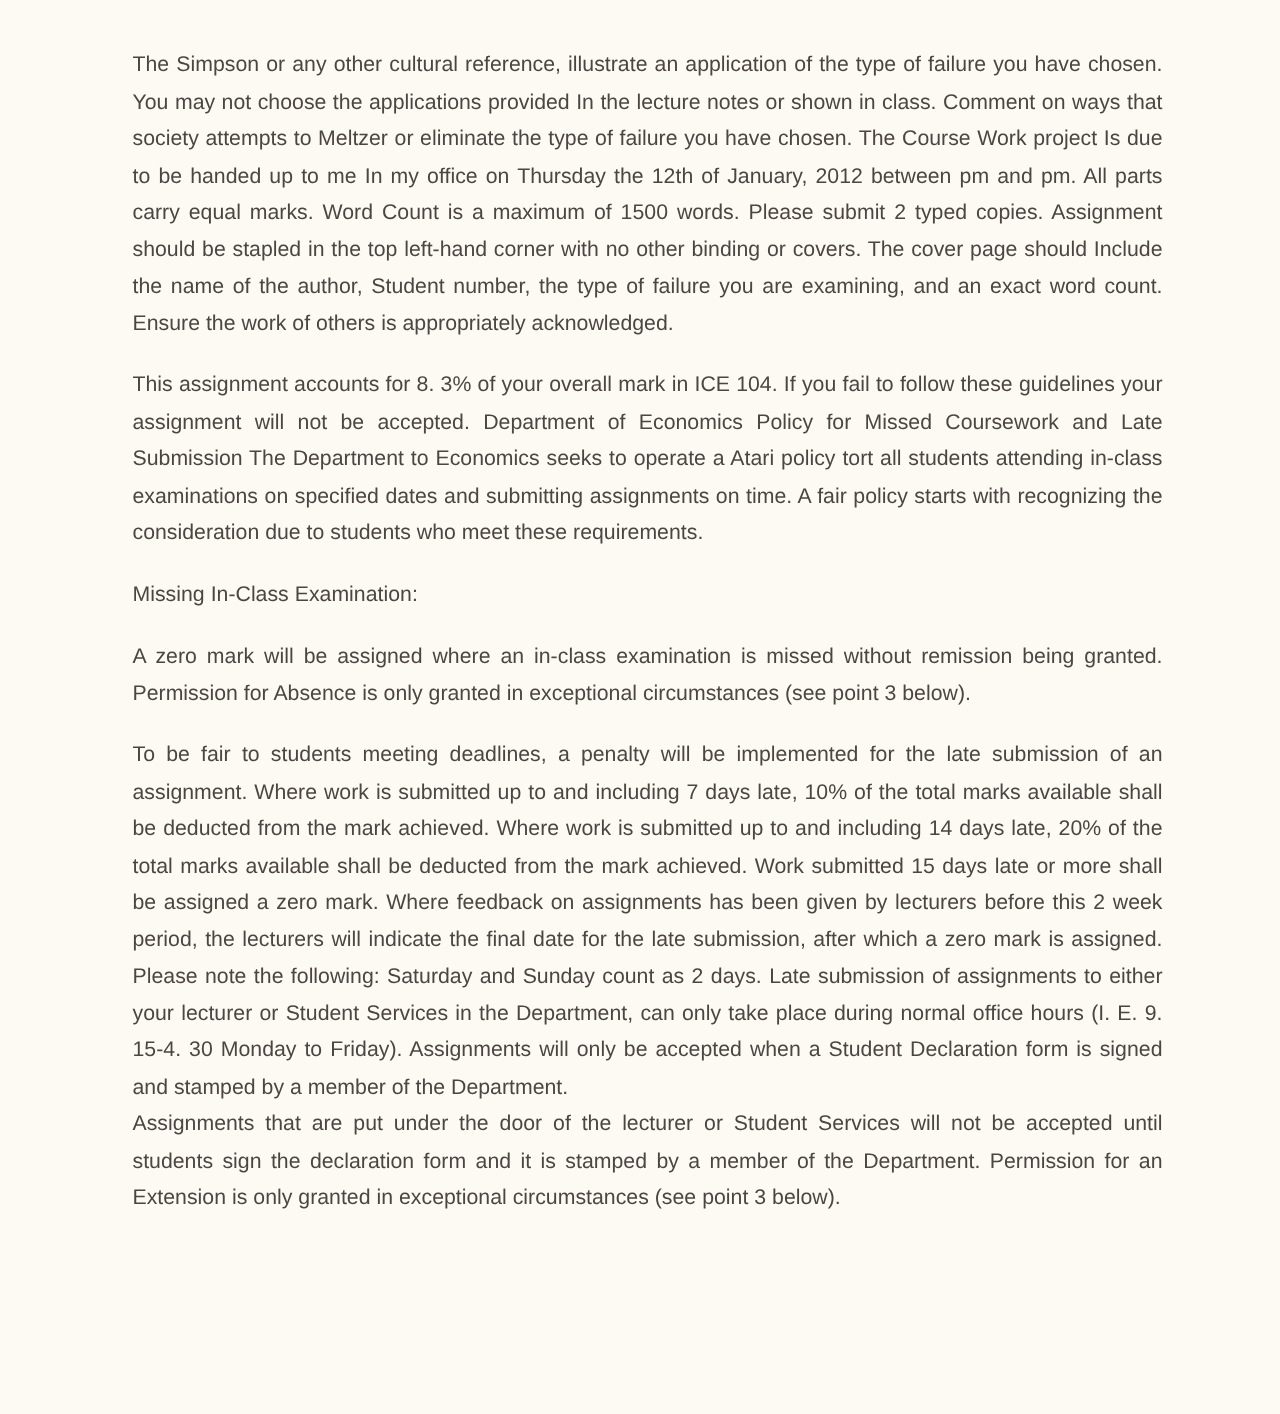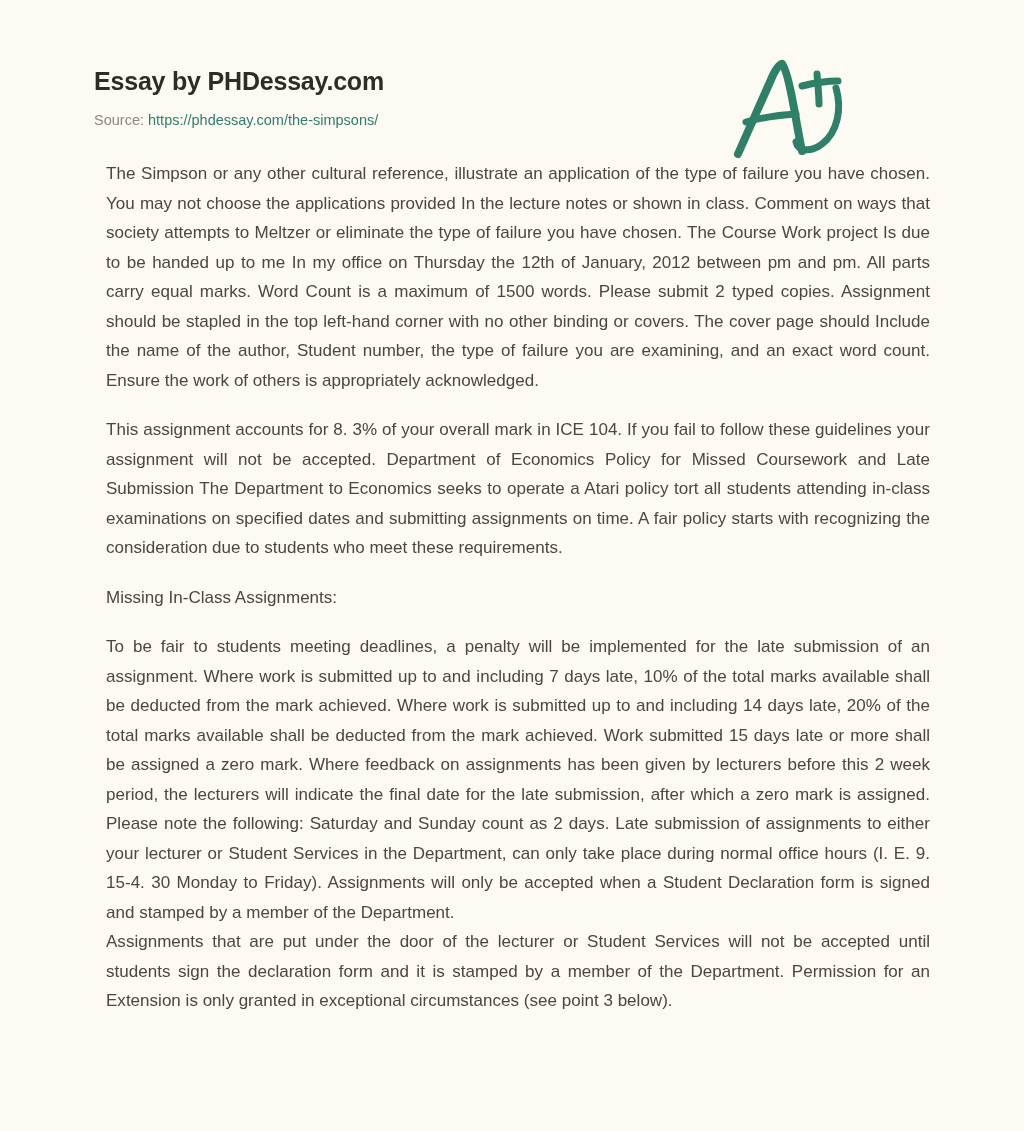--- a/index.html
+++ b/index.html
@@ -93,51 +93,25 @@
 
   .para.left {
     text-align: left;
   }
 </style>
 </head>
 <body>
 
 <div class="page">
 
-  <div class="header">
-    <div class="brand-line">Essay by PHDessay.com</div>
-
-    <div class="source-line">
-      <span>Source:</span>
-      <a class="source-link" href="#">https://phdessay.com/the-simpsons/</a>
-    </div>
-
-    <div class="logo">
-      <svg viewBox="0 0 130 110" width="130" height="110" aria-hidden="true">
-        <g fill="none" stroke="#2e8069" stroke-linecap="round" stroke-linejoin="round">
-
-          <path d="M14 102 C 22 84, 36 52, 46 30 C 50 20, 54 13, 58 12" stroke-width="8"></path>
-
-          <path d="M58 12 C 62 16, 66 34, 70 56 C 74 78, 76 90, 78 99" stroke-width="8"></path>
-
-          <path d="M22 70 C 36 66, 56 63, 72 62" stroke-width="7"></path>
-
-          <path d="M93 22 C 94 34, 95 44, 95 52" stroke-width="7"></path>
-
-          <path d="M78 34 C 90 31, 104 29, 114 29" stroke-width="7"></path>
-
-          <path d="M112 36 C 118 56, 114 80, 98 92 C 86 101, 74 99, 72 90" stroke-width="7"></path>
-        </g>
-      </svg>
-    </div>
-  </div>
 
 
   <div class="body-copy">
     <p class="para">The Simpson or any other cultural reference, illustrate an application of the type of failure you have chosen. You may not choose the applications provided In the lecture notes or shown in class. Comment on ways that society attempts to Meltzer or eliminate the type of failure you have chosen. The Course Work project Is due to be handed up to me In my office on Thursday the 12th of January, 2012 between pm and pm. All parts carry equal marks. Word Count is a maximum of 1500 words. Please submit 2 typed copies. Assignment should be stapled in the top left-hand corner with no other binding or covers. The cover page should Include the name of the author, Student number, the type of failure you are examining, and an exact word count. Ensure the work of others is appropriately acknowledged.</p>
     <p class="para">This assignment accounts for 8. 3% of your overall mark in ICE 104. If you fail to follow these guidelines your assignment will not be accepted. Department of Economics Policy for Missed Coursework and Late Submission The Department to Economics seeks to operate a Atari policy tort all students attending in-class examinations on specified dates and submitting assignments on time. A fair policy starts with recognizing the consideration due to students who meet these requirements.</p>
-    <p class="para left">Missing In-Class Assignments:</p>
+    <p class="para left">Missing In-Class Examination:</p>
+    <p class="para">A zero mark will be assigned where an in-class examination is missed without remission being granted. Permission for Absence is only granted in exceptional circumstances (see point 3 below).</p>
     <p class="para tight">To be fair to students meeting deadlines, a penalty will be implemented for the late submission of an assignment. Where work is submitted up to and including 7 days late, 10% of the total marks available shall be deducted from the mark achieved. Where work is submitted up to and including 14 days late, 20% of the total marks available shall be deducted from the mark achieved. Work submitted 15 days late or more shall be assigned a zero mark. Where feedback on assignments has been given by lecturers before this 2 week period, the lecturers will indicate the final date for the late submission, after which a zero mark is assigned. Please note the following: Saturday and Sunday count as 2 days. Late submission of assignments to either your lecturer or Student Services in the Department, can only take place during normal office hours (I. E. 9. 15-4. 30 Monday to Friday). Assignments will only be accepted when a Student Declaration form is signed and stamped by a member of the Department.</p>
     <p class="para">Assignments that are put under the door of the lecturer or Student Services will not be accepted until students sign the declaration form and it is stamped by a member of the Department. Permission for an Extension is only granted in exceptional circumstances (see point 3 below).</p>
 
   </div>
 
 </div>
 
 </body></html>

